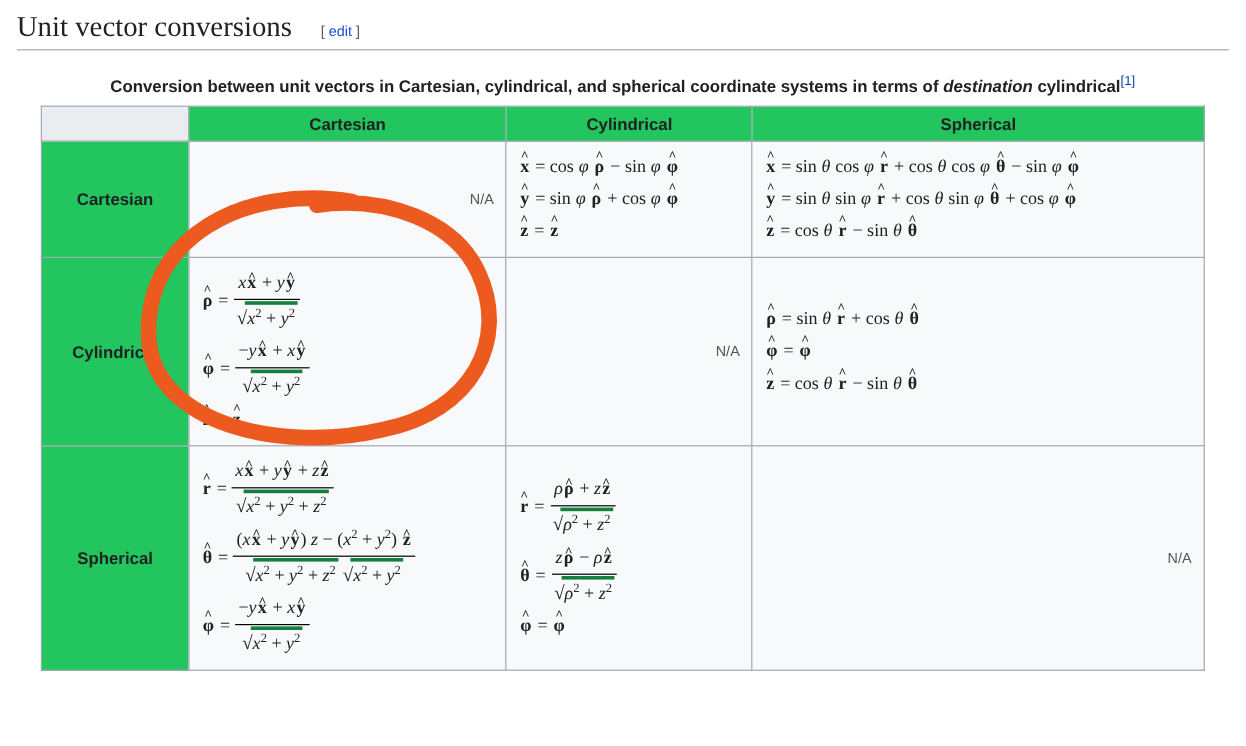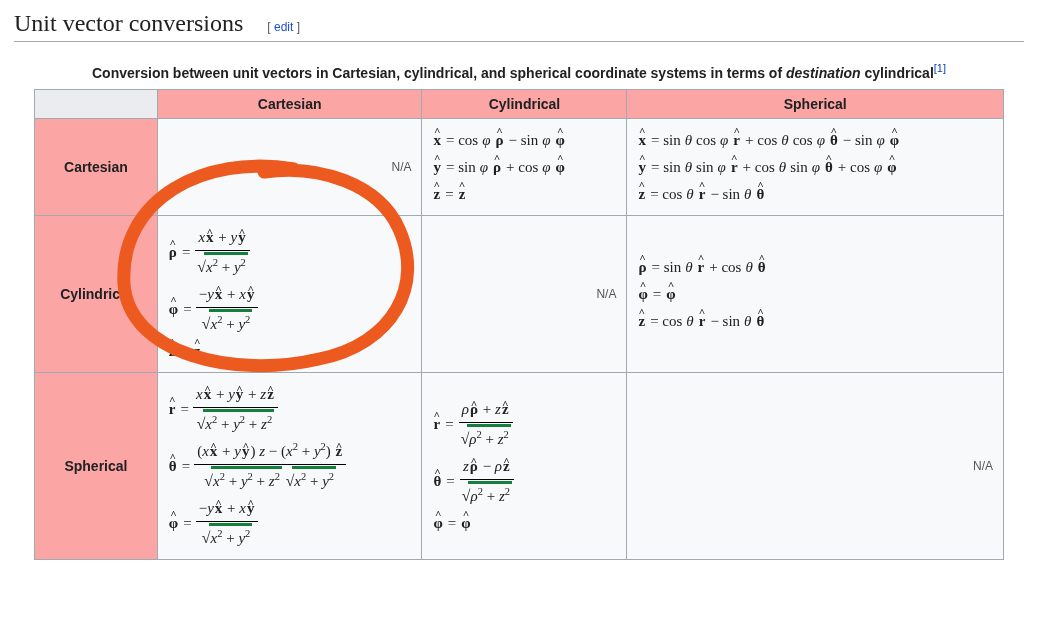--- a/index.html
+++ b/index.html
@@ -44,21 +44,21 @@
     width: calc(100% - 40px);
     background: #f8f9fa;
     position: relative;
   }
   table.conv th, table.conv td {
     border: 1px solid #a2a9b1;
     padding: 6px 10px;
     vertical-align: middle;
   }
   table.conv th {
-    background: #fca5a5;
+    background: #22c55e;
     text-align: center;
     font-weight: bold;
   }
   table.conv th.corner { background: #eaecf0; }
   td.na { text-align:right; color:#555; font-size:12px; }
   td.formula {
     font-family: "Cambria Math", "Times New Roman", serif;
     font-size: 15px;
     line-height: 1.6;
     white-space: nowrap;

